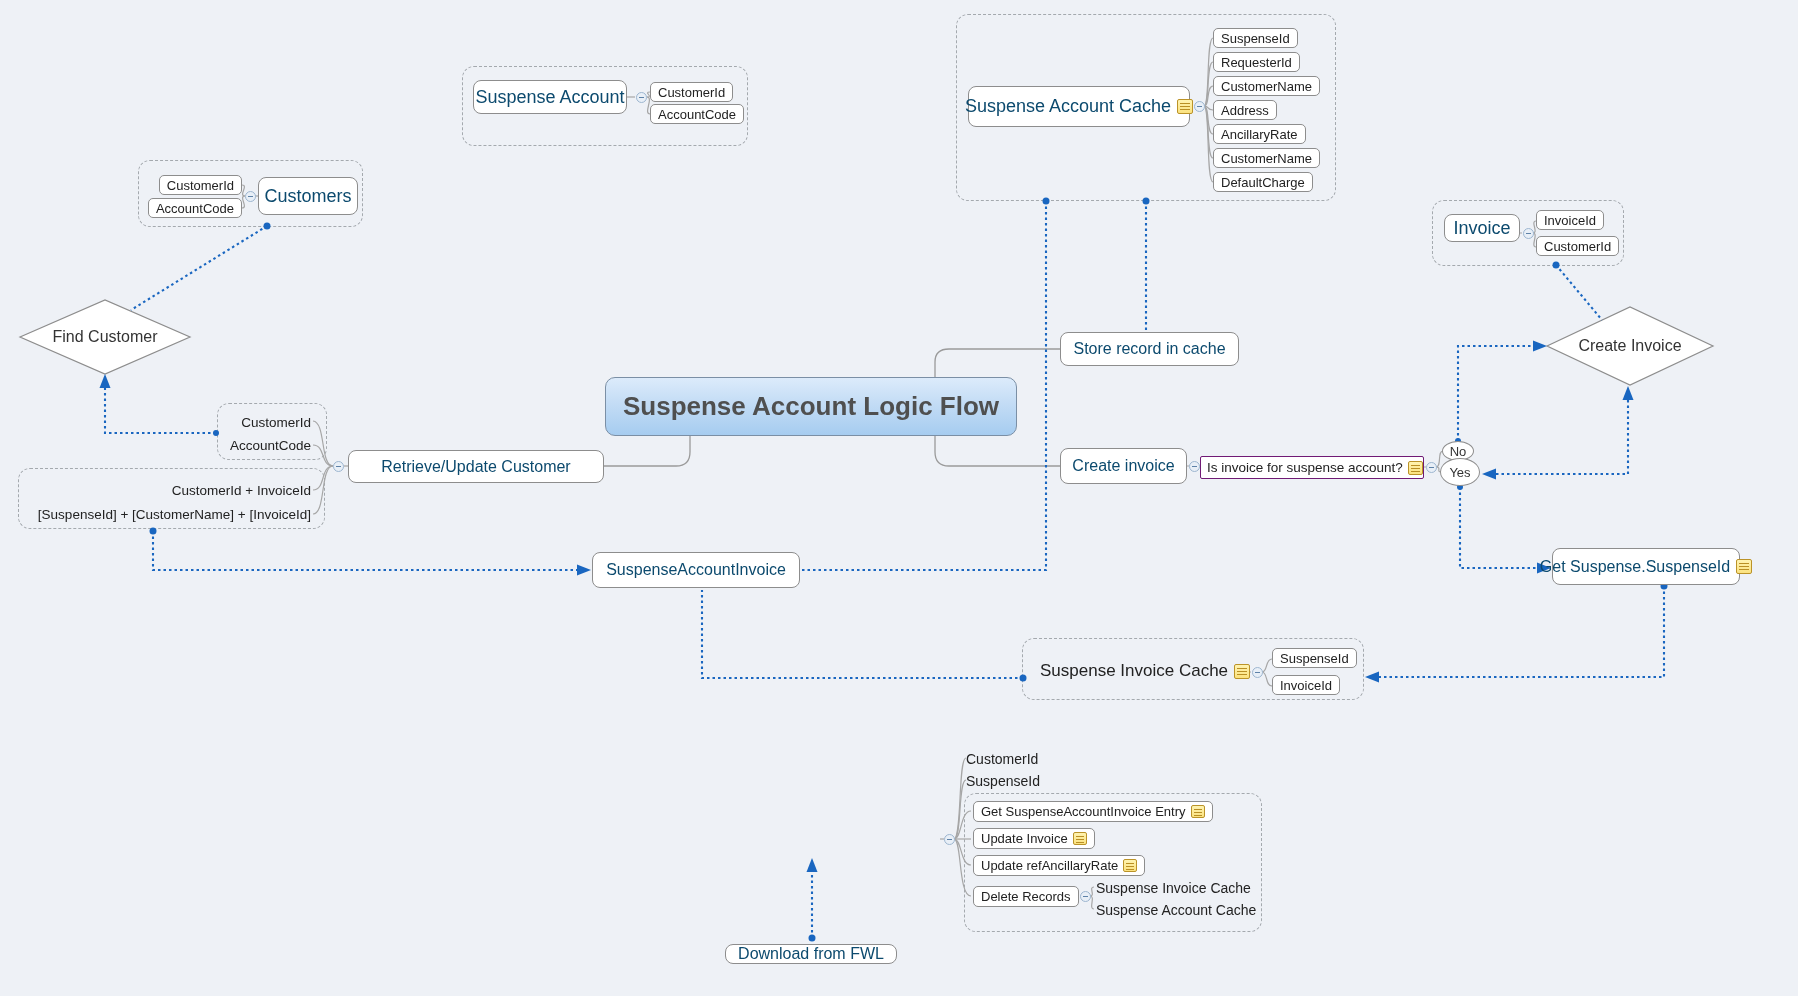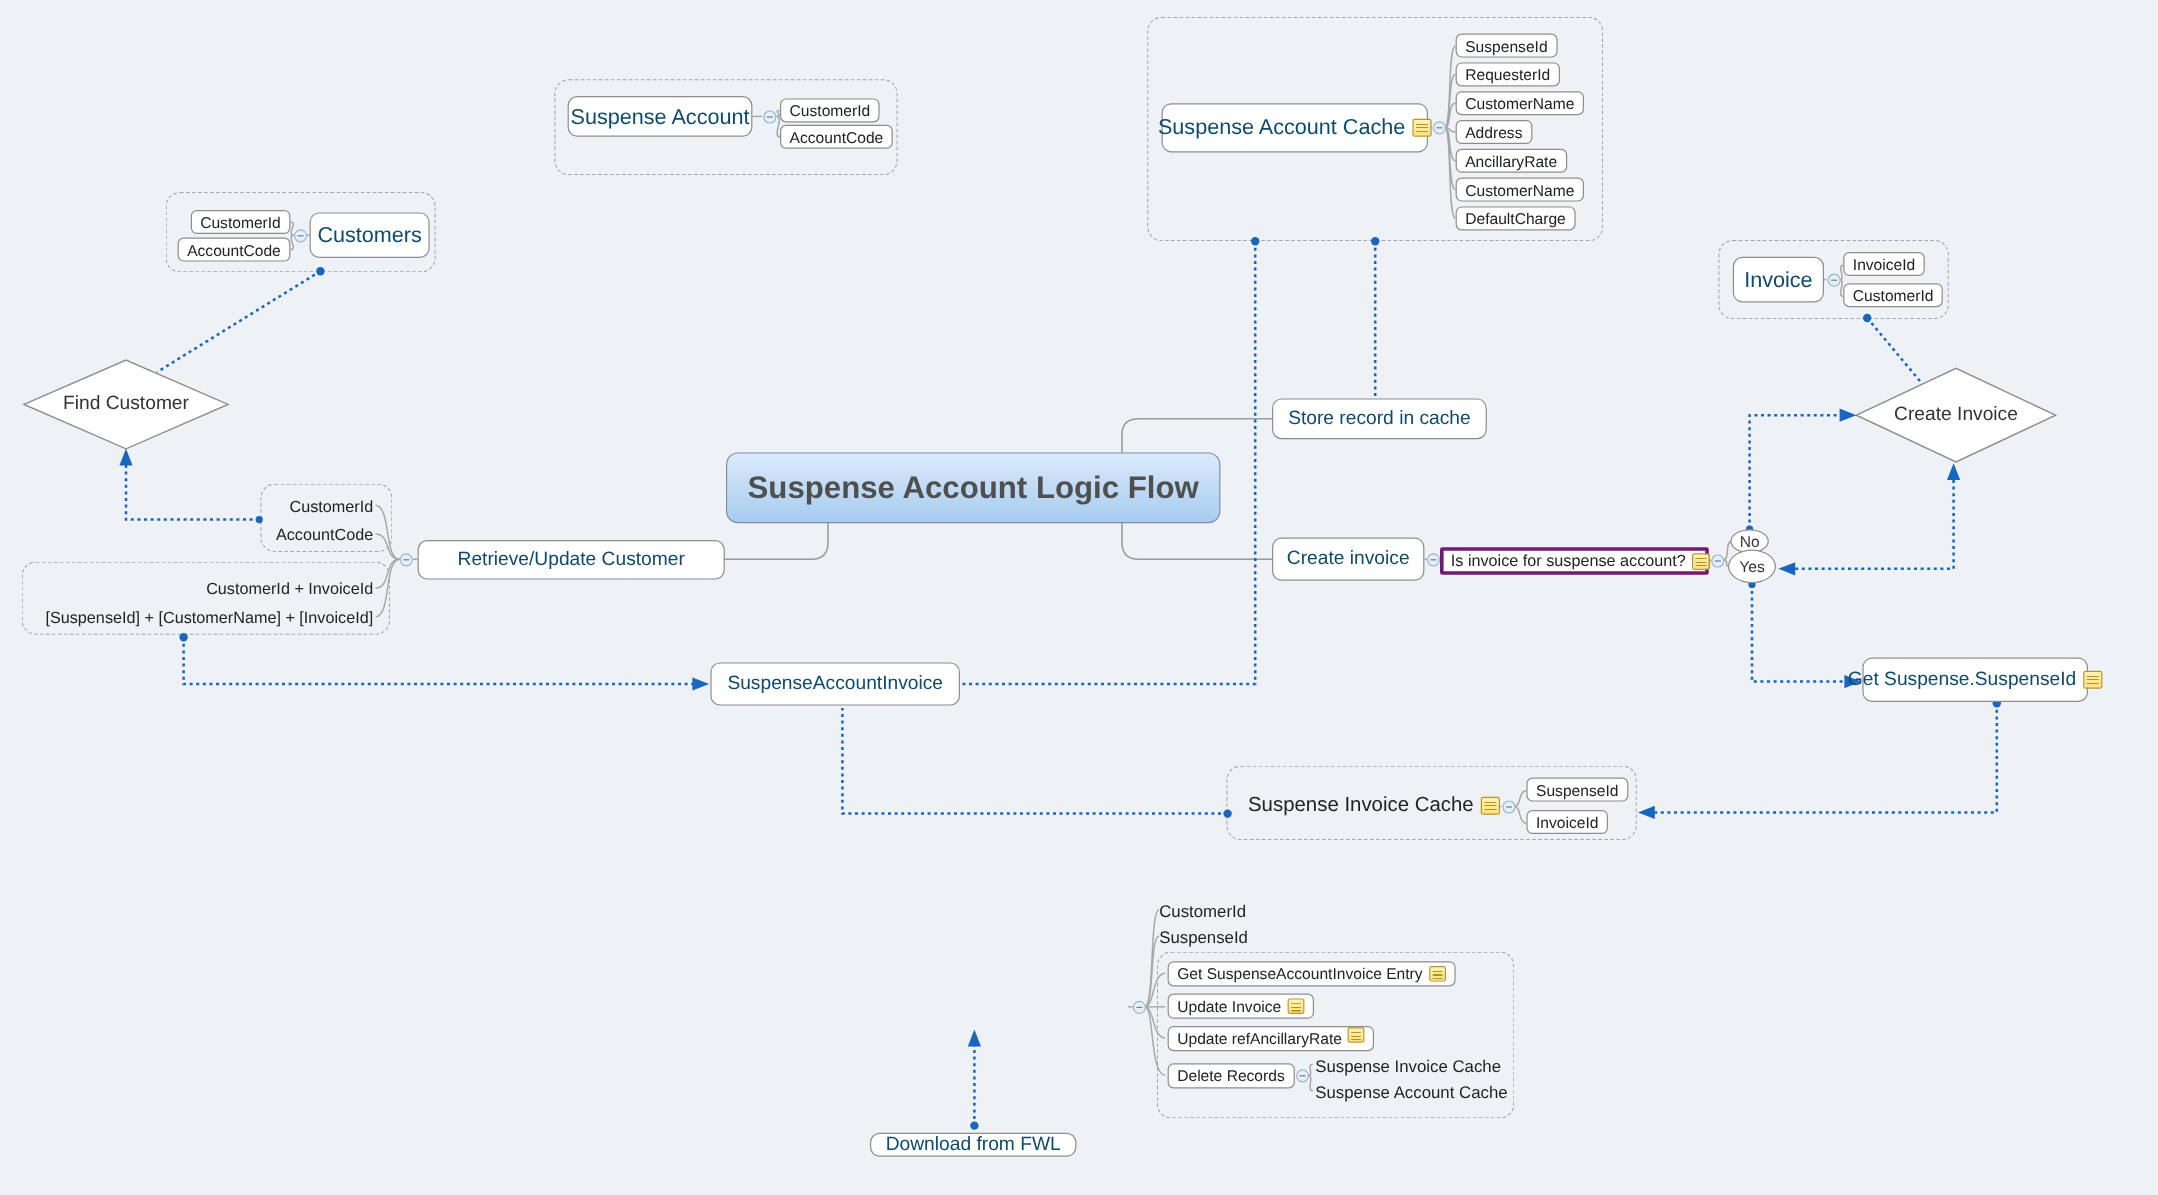--- a/index.html
+++ b/index.html
@@ -8,21 +8,21 @@
   svg.layer{position:absolute;left:0;top:0;z-index:2;pointer-events:none;}
   .node{position:absolute;background:#fff;border:1px solid #8d8d8d;border-radius:8px;display:flex;
         align-items:center;justify-content:center;gap:6px;font-size:16px;color:#0c4a6e;z-index:3;
         box-sizing:border-box;white-space:nowrap;padding:0 12px;}
   .big{font-size:18px;}
   .field{position:absolute;background:#fff;border:1px solid #8d8d8d;border-radius:5px;height:20px;
         line-height:19px;font-size:13px;color:#222;z-index:3;box-sizing:border-box;white-space:nowrap;padding:0 7px;}
   .plain{position:absolute;font-size:13.5px;color:#222;z-index:3;white-space:nowrap;}
   .dtext{position:absolute;display:flex;align-items:center;justify-content:center;font-size:16px;
         color:#333;z-index:3;white-space:nowrap;}
-  .qbox{position:absolute;background:#fff;border:3px solid #701a75;border-radius:2px;height:23px;
+  .qbox{position:absolute;background:#fff;border:1px solid #701a75;border-radius:2px;height:23px;
         display:flex;align-items:center;gap:5px;font-size:13.5px;color:#222;z-index:3;
         box-sizing:border-box;white-space:nowrap;padding:0 6px;}
   .ellipse{position:absolute;background:#fff;border:1px solid #8d8d8d;border-radius:50%;display:flex;
         align-items:center;justify-content:center;font-size:13px;color:#333;z-index:3;box-sizing:border-box;}
   .central{position:absolute;left:605px;top:377px;width:410px;height:57px;display:flex;align-items:center;
         justify-content:center;font-size:26px;font-weight:bold;color:#4f4f4f;z-index:3;
         background:linear-gradient(180deg,#dcebfb 0%,#c3dcf5 45%,#a6ccf0 100%);
         border:1px solid #7b8fa5;border-radius:10px;}
   .note{display:inline-block;width:14px;height:13px;flex:0 0 auto;border:1px solid #bb9328;border-radius:2px;
         background:linear-gradient(180deg,#fff3b0 0,#fbe27f 100%);position:relative;}
@@ -197,21 +197,21 @@
     <span class="note" style="width:13px;height:12px"></span>
   </div>
   <div class="minus" style="left:1425.5px;top:461.5px"></div>
   <div class="ellipse" style="left:1442px;top:441px;width:32px;height:20px">
     <span>No</span>
   </div>
   <div class="ellipse" style="left:1440px;top:458px;width:40px;height:28px">
     <span>Yes</span>
   </div>
 
-  <div class="node big" style="left:1444px;top:214px;width:76px;height:38px">
+  <div class="node big" style="left:1444px;top:214px;width:76px;height:28px">
     <span>Invoice</span>
   </div>
   <div class="minus" style="left:1522.5px;top:227.5px"></div>
   <div class="field" style="left:1536px;top:210px">InvoiceId</div>
   <div class="field" style="left:1536px;top:236px">CustomerId</div>
 
   <div class="dtext" style="left:1547px;top:307px;width:166px;height:78px">
     <span>Create Invoice</span>
   </div>
 
@@ -237,21 +237,21 @@
   <div class="plain" style="left:966px;top:773px;font-size:14px">SuspenseId</div>
 
   <div class="field" style="left:973px;top:801px;height:21px;display:flex;gap:5px;align-items:center">
     <span>Get SuspenseAccountInvoice Entry</span>
     <span class="note" style="width:12px;height:11px"></span>
   </div>
   <div class="field" style="left:973px;top:828px;height:21px;display:flex;gap:5px;align-items:center">
     <span>Update Invoice</span>
     <span class="note" style="width:12px;height:11px"></span>
   </div>
-  <div class="field" style="left:973px;top:855px;height:21px;display:flex;gap:5px;">
+  <div class="field" style="left:973px;top:855px;height:21px;display:flex;gap:5px;align-items:center">
     <span>Update refAncillaryRate</span>
     <span class="note" style="width:12px;height:11px"></span>
   </div>
   <div class="field" style="left:973px;top:886px;height:21px;line-height:20px">Delete Records</div>
   <div class="minus" style="left:1079.5px;top:890.5px"></div>
   <div class="plain" style="left:1096px;top:880px;font-size:14px">Suspense Invoice Cache</div>
   <div class="plain" style="left:1096px;top:902px;font-size:14px">Suspense Account Cache</div>
 
   <div class="node" style="left:725px;top:944px;width:172px;height:20px">
     <span>Download from FWL</span>

